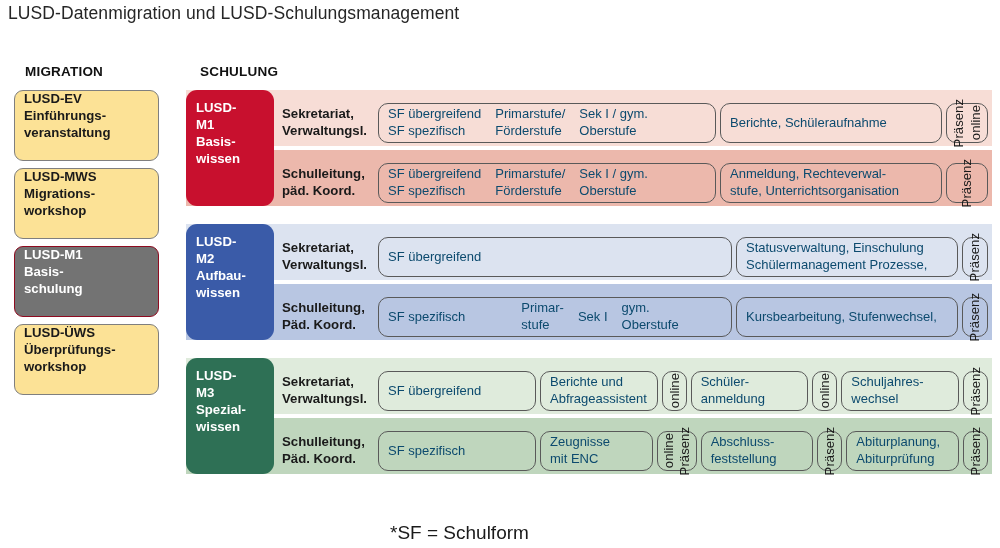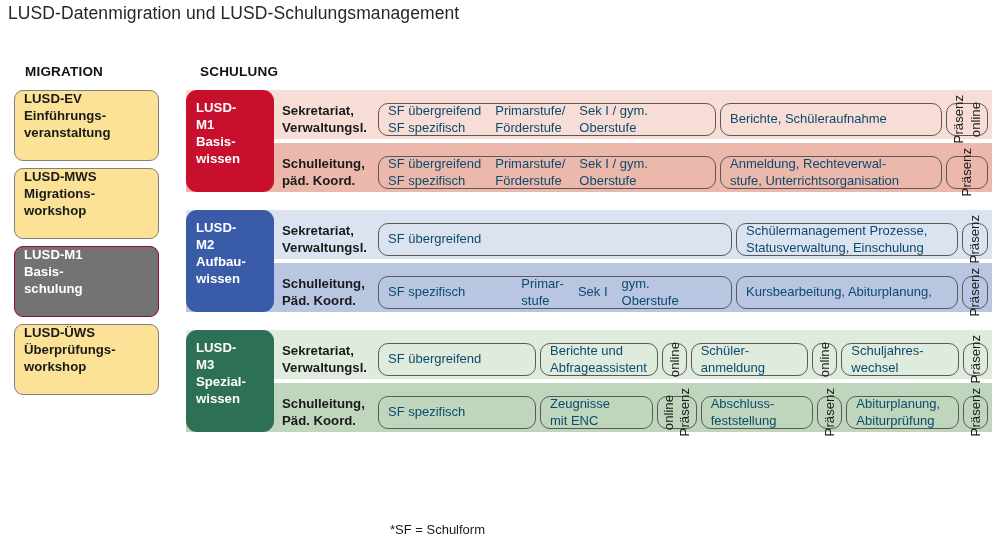--- a/index.html
+++ b/index.html
@@ -93,21 +93,21 @@
   }
   .module-label .ln { display: block; white-space: nowrap; }
 
   .rows {
     width: 100%;
   }
   .row {
     display: flex;
     align-items: stretch;
     box-sizing: border-box;
-    height: 49px;
+    height: 56px;
     padding: 13px 4px 3px 0;
     position: relative;
   }
   .row + .row { margin-top: 4px; }
 
   
   .row .label-space {
     flex: 0 0 88px;
   }
 
@@ -203,21 +203,21 @@
   .m3 .pill-sf     { flex: 0 0 158px; }
   .m3 .pill-t      { flex: 1 1 0; }
   .m3 .pill-vert   { width: 25px; }
   .m3 .pill-vert.wide { width: 40px; }
 
   
   .footnote {
     position: absolute;
     left: 390px;
     top: 522px;
-    font-size: 13px;
+    font-size: 19px;
     color: #1a1a1a;
   }
 </style>
 </head>
 <body>
 
 <div class="page-title">LUSD-Datenmigration und LUSD-Schulungsmanagement</div>
 
 <div class="col-heading" id="h-migration">MIGRATION</div>
 <div class="col-heading" id="h-schulung">SCHULUNG</div>
@@ -346,22 +346,22 @@
           <span class="ln">Verwaltungsl.</span>
         </div>
         <div class="pill pill-main">
           <div class="subcol">
             <span class="ln">SF übergreifend</span>
           </div>
         </div>
         <div class="gap"></div>
         <div class="pill pill-topics">
           <div class="subcol">
+            <span class="ln">Statusverwaltung, Einschulung</span>
             <span class="ln">Schülermanagement Prozesse,</span>
-            <span class="ln">Statusverwaltung, Einschulung</span>
           </div>
         </div>
         <div class="gap"></div>
         <div class="pill-vert">
           <span class="vtext">Präsenz</span>
         </div>
       </div>
 
       <div class="row r2">
         <div class="label-space"></div>
@@ -381,21 +381,21 @@
             <span class="ln">Sek I</span>
           </div>
           <div class="subcol">
             <span class="ln">gym.</span>
             <span class="ln">Oberstufe</span>
           </div>
         </div>
         <div class="gap"></div>
         <div class="pill pill-topics">
           <div class="subcol">
-            <span class="ln">Kursbearbeitung, Abiturplanung,</span>
+            <span class="ln">Kursbearbeitung, Stufenwechsel,</span>
           </div>
         </div>
         <div class="gap"></div>
         <div class="pill-vert">
           <span class="vtext">Präsenz</span>
         </div>
       </div>
 
     </div>
   </div>

